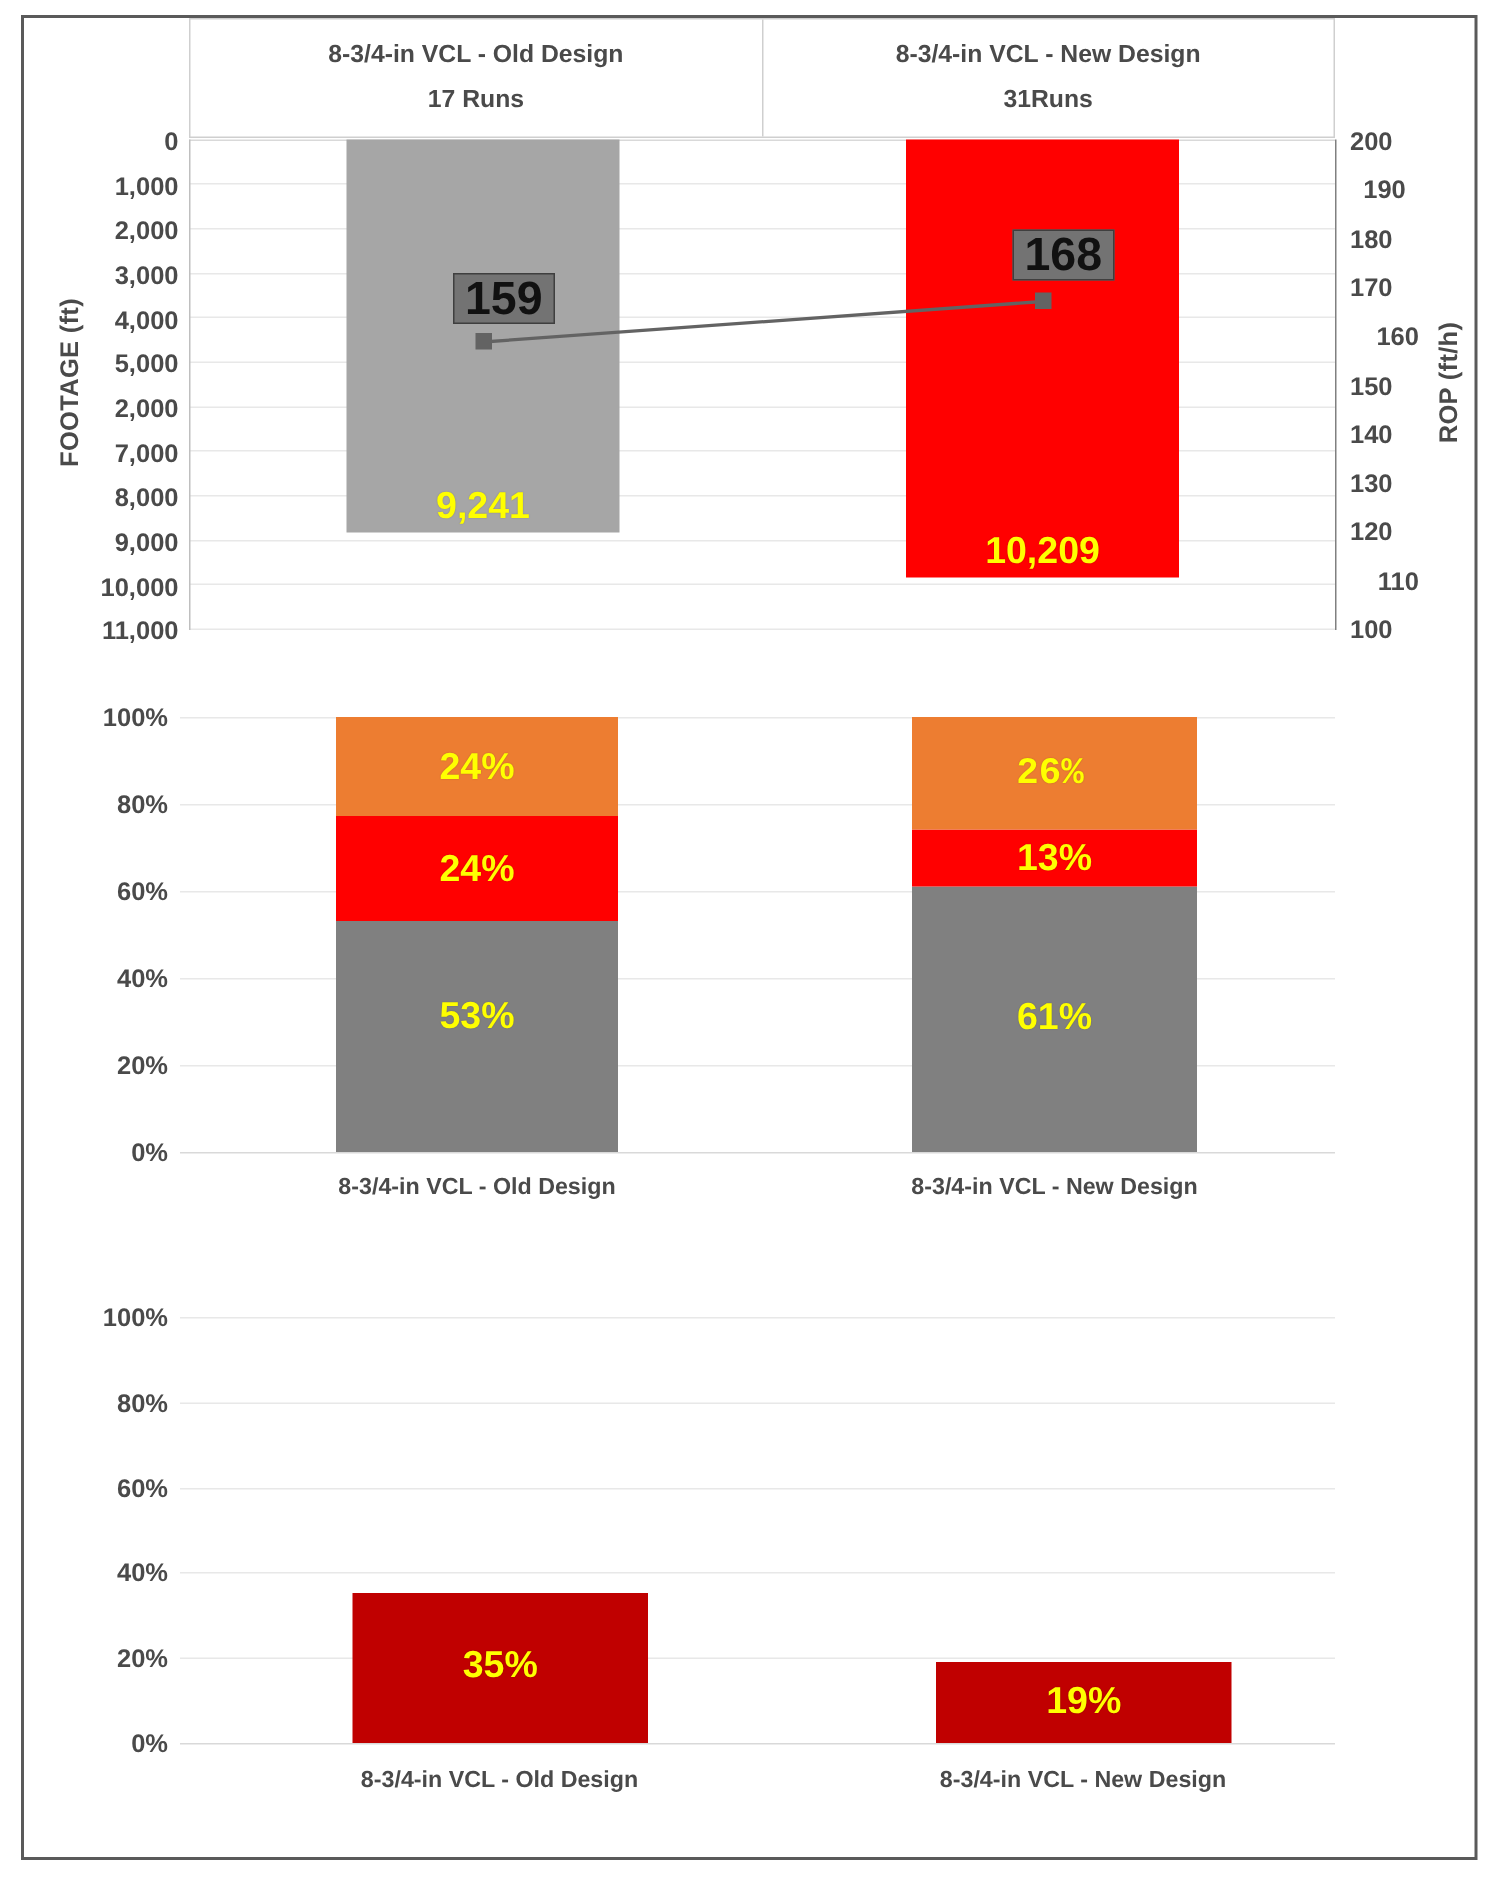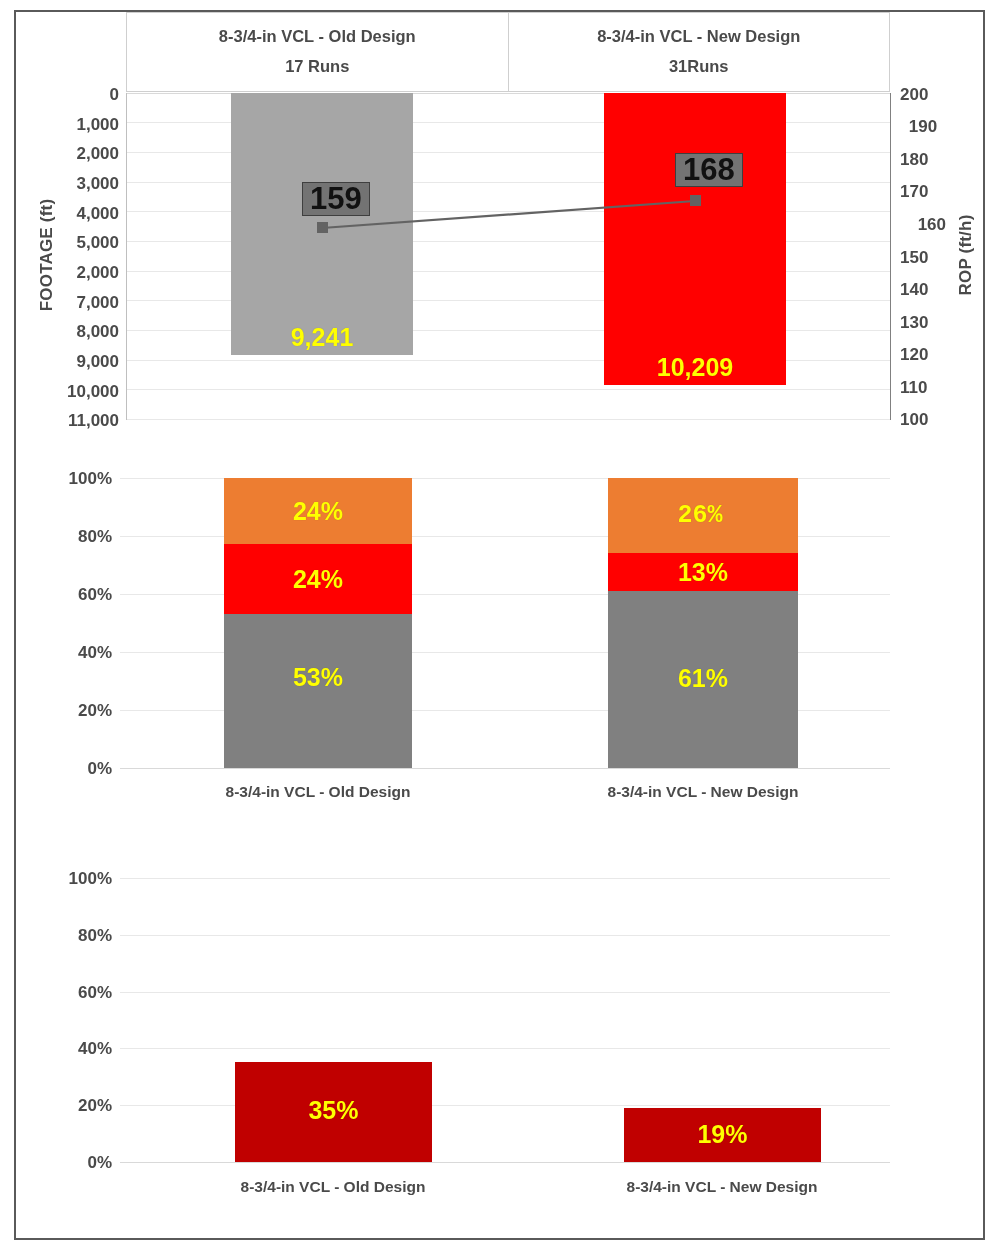--- a/index.html
+++ b/index.html
@@ -133,21 +133,21 @@
 
     <div class="ytick" style="left:900px;top:86px;width:46px;text-align:left;">200</div>
     <div class="ytick" style="left:900px;top:118px;width:46px;text-align:center;">190</div>
     <div class="ytick" style="left:900px;top:151px;width:46px;text-align:left;">180</div>
     <div class="ytick" style="left:900px;top:183px;width:46px;text-align:left;">170</div>
     <div class="ytick" style="left:900px;top:216px;width:46px;text-align:right;">160</div>
     <div class="ytick" style="left:900px;top:249px;width:46px;text-align:left;">150</div>
     <div class="ytick" style="left:900px;top:281px;width:46px;text-align:left;">140</div>
     <div class="ytick" style="left:900px;top:314px;width:46px;text-align:left;">130</div>
     <div class="ytick" style="left:900px;top:346px;width:46px;text-align:left;">120</div>
-    <div class="ytick" style="left:900px;top:379px;width:46px;text-align:left;">110</div>
+    <div class="ytick" style="left:900px;top:379px;width:46px;text-align:right;">110</div>
     <div class="ytick" style="left:900px;top:411px;width:46px;text-align:left;">100</div>
 
     <div class="axistitle" style="left:-28px;top:245px;width:150px;text-align:center;transform:rotate(-90deg);">FOOTAGE (ft)</div>
     <div class="axistitle" style="left:891px;top:245px;width:150px;text-align:center;transform:rotate(-90deg);">ROP (ft/h)</div>
   </div>
 
 
   <div class="abs" style="left:0;top:440px;width:1000px;height:400px;">
 
     <div class="gridline" style="left:120px;top:38px;width:770px;"></div>

